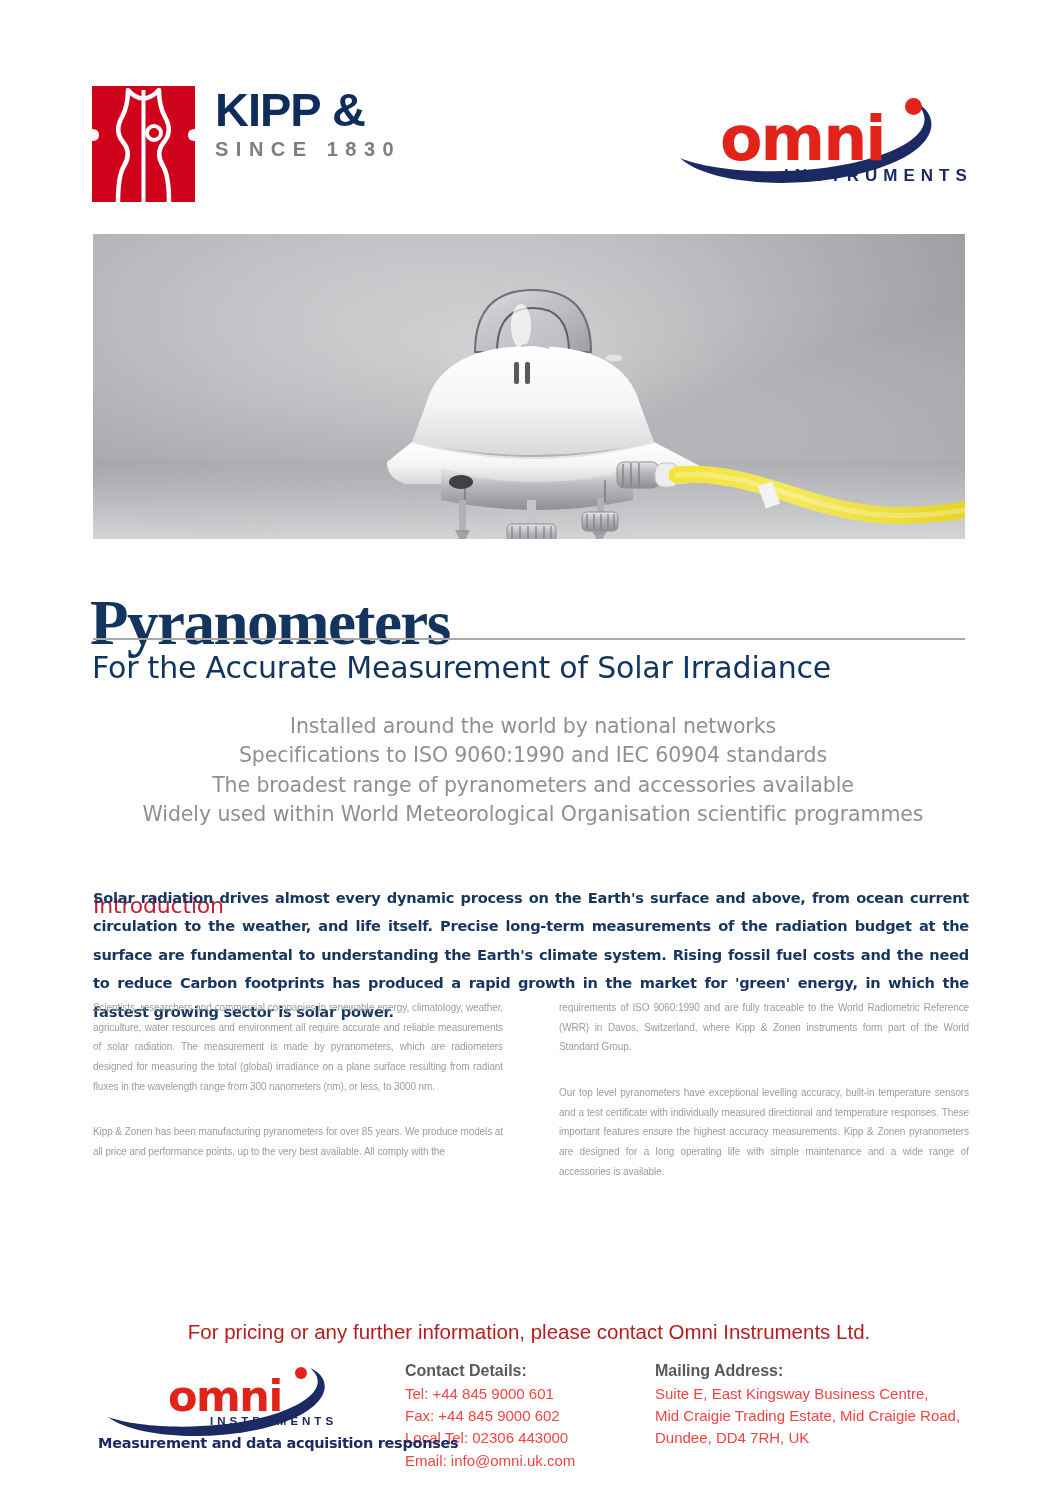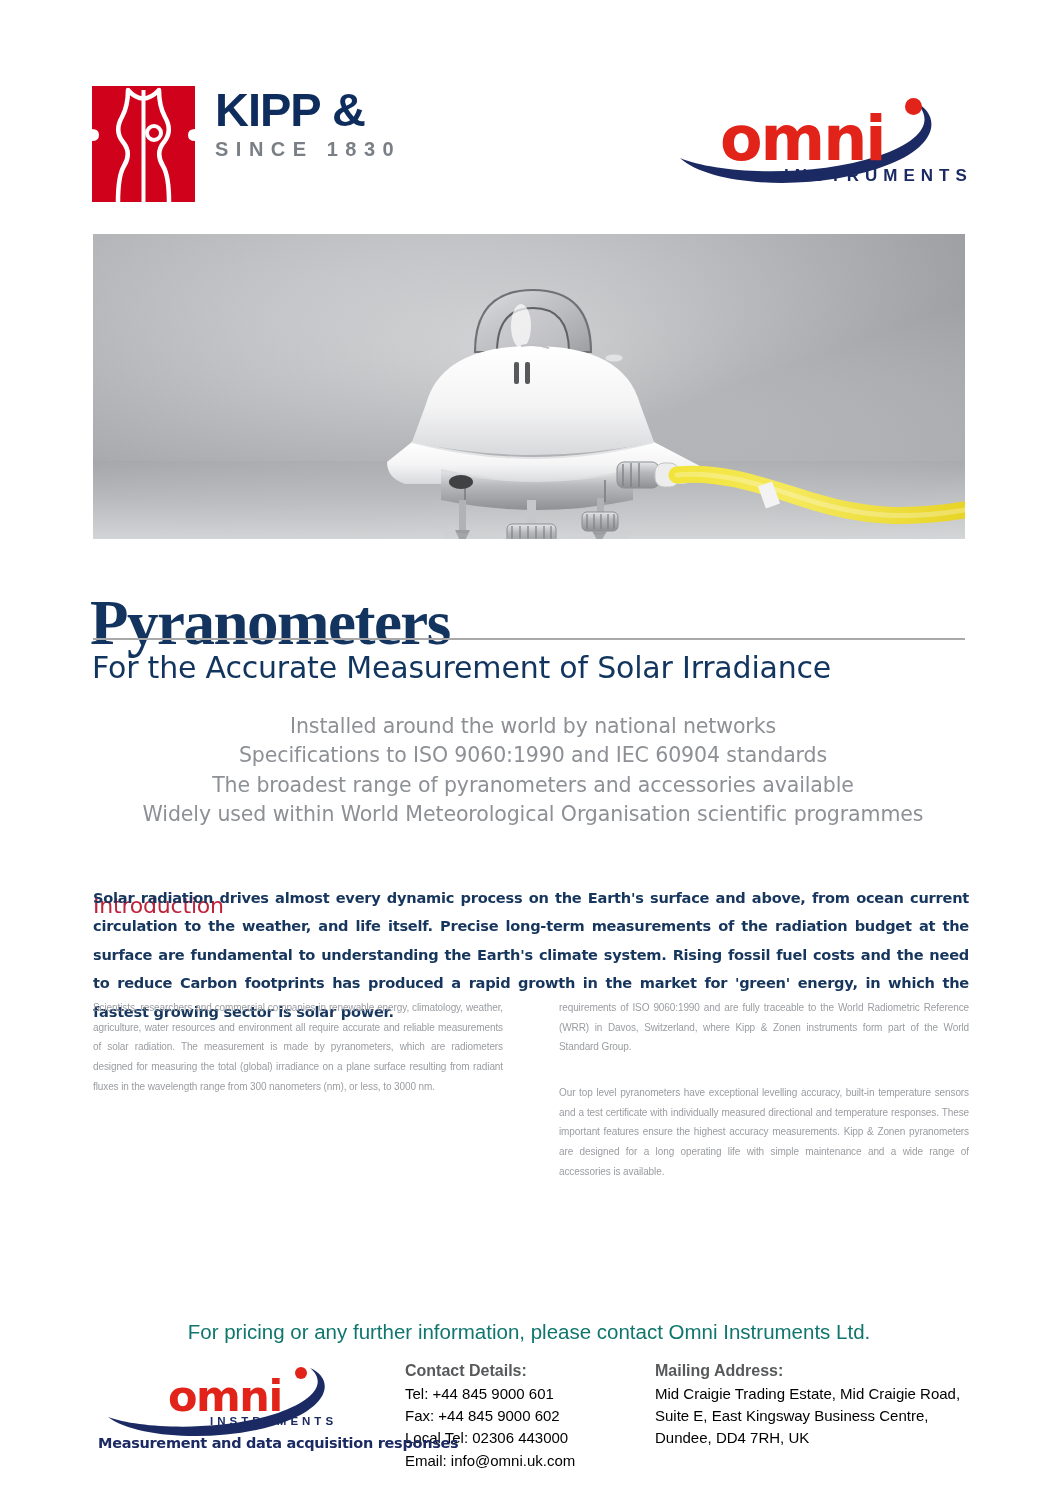--- a/index.html
+++ b/index.html
@@ -227,21 +227,21 @@
   .col p:last-child { margin-bottom: 0; }
 
   
   .pricing {
     position: absolute;
     left: 0;
     top: 1320px;
     width: 1058px;
     text-align: center;
     font-size: 20.5px;
-    color: #0f766e;
+    color: #b91c1c;
     font-family: "Liberation Sans", sans-serif;
   }
   .footer {
     position: absolute;
     left: 93px;
     top: 1362px;
     width: 900px;
     height: 110px;
   }
 
@@ -305,21 +305,21 @@
   }
   .blk-head {
     font-size: 16px;
     font-weight: bold;
     color: #58595b;
     font-family: "Liberation Sans", sans-serif;
     margin-bottom: 3px;
   }
   .blk-line {
     font-size: 15px;
-    color: #000000;
+    color: #ef4444;
     line-height: 1.48;
     font-family: "Liberation Sans", sans-serif;
     white-space: nowrap;
   }
 </style>
 </head>
 <body>
 
 <div class="page">
 
@@ -446,20 +446,21 @@
     <div class="feat">The broadest range of pyranometers and accessories available</div>
     <div class="feat">Widely used within World Meteorological Organisation scientific programmes</div>
   </div>
 
   <div class="intro-head">Introduction</div>
   <div class="intro-body">Solar radiation drives almost every dynamic process on the Earth's surface and above, from ocean current circulation to the weather, and life itself. Precise long-term measurements of the radiation budget at the surface are fundamental to understanding the Earth's climate system. Rising fossil fuel costs and the need to reduce Carbon footprints has produced a rapid growth in the market for 'green' energy, in which the fastest growing sector is solar power.</div>
 
   <div class="cols">
     <div class="col">
       <p>Scientists, researchers and commercial companies in renewable energy, climatology, weather, agriculture, water resources and environment all require accurate and reliable measurements of solar radiation. The measurement is made by pyranometers, which are radiometers designed for measuring the total (global) irradiance on a plane surface resulting from radiant fluxes in the wavelength range from 300 nanometers (nm), or less, to 3000 nm.</p>
+      <p>Kipp &amp; Zonen has been manufacturing pyranometers for over 85 years. We produce models at all price and performance points, up to the very best available. All comply with the</p>
     </div>
     <div class="col">
       <p>requirements of ISO 9060:1990 and are fully traceable to the World Radiometric Reference (WRR) in Davos, Switzerland, where Kipp &amp; Zonen instruments form part of the World Standard Group.</p>
       <p>Our top level pyranometers have exceptional levelling accuracy, built-in temperature sensors and a test certificate with individually measured directional and temperature responses. These important features ensure the highest accuracy measurements. Kipp &amp; Zonen pyranometers are designed for a long operating life with simple maintenance and a wide range of accessories is available.</p>
     </div>
   </div>
 
   <div class="pricing">For pricing or any further information, please contact Omni Instruments Ltd.</div>
 
   <div class="footer">
@@ -477,19 +478,19 @@
     <div class="contact-block">
       <div class="blk-head">Contact Details:</div>
       <div class="blk-line">Tel:  +44 845 9000 601</div>
       <div class="blk-line">Fax: +44 845 9000 602</div>
       <div class="blk-line">Local Tel: 02306 443000</div>
       <div class="blk-line">Email: info@omni.uk.com</div>
     </div>
 
     <div class="mail-block">
       <div class="blk-head">Mailing Address:</div>
+      <div class="blk-line">Suite E, East Kingsway Business Centre,</div>
       <div class="blk-line">Mid Craigie Trading Estate, Mid Craigie Road,</div>
-      <div class="blk-line">Suite E, East Kingsway Business Centre,</div>
       <div class="blk-line">Dundee, DD4 7RH, UK</div>
     </div>
   </div>
 
 </div>
 
 </body></html>

